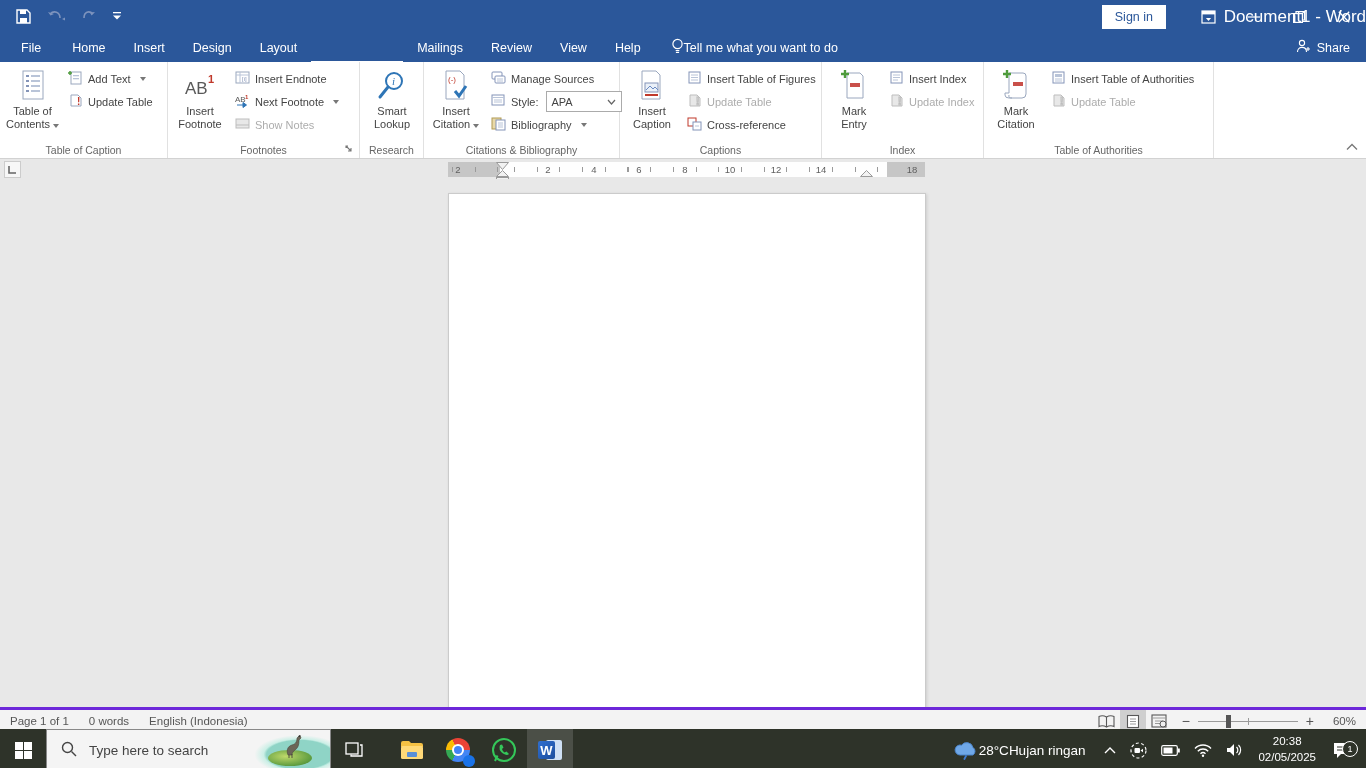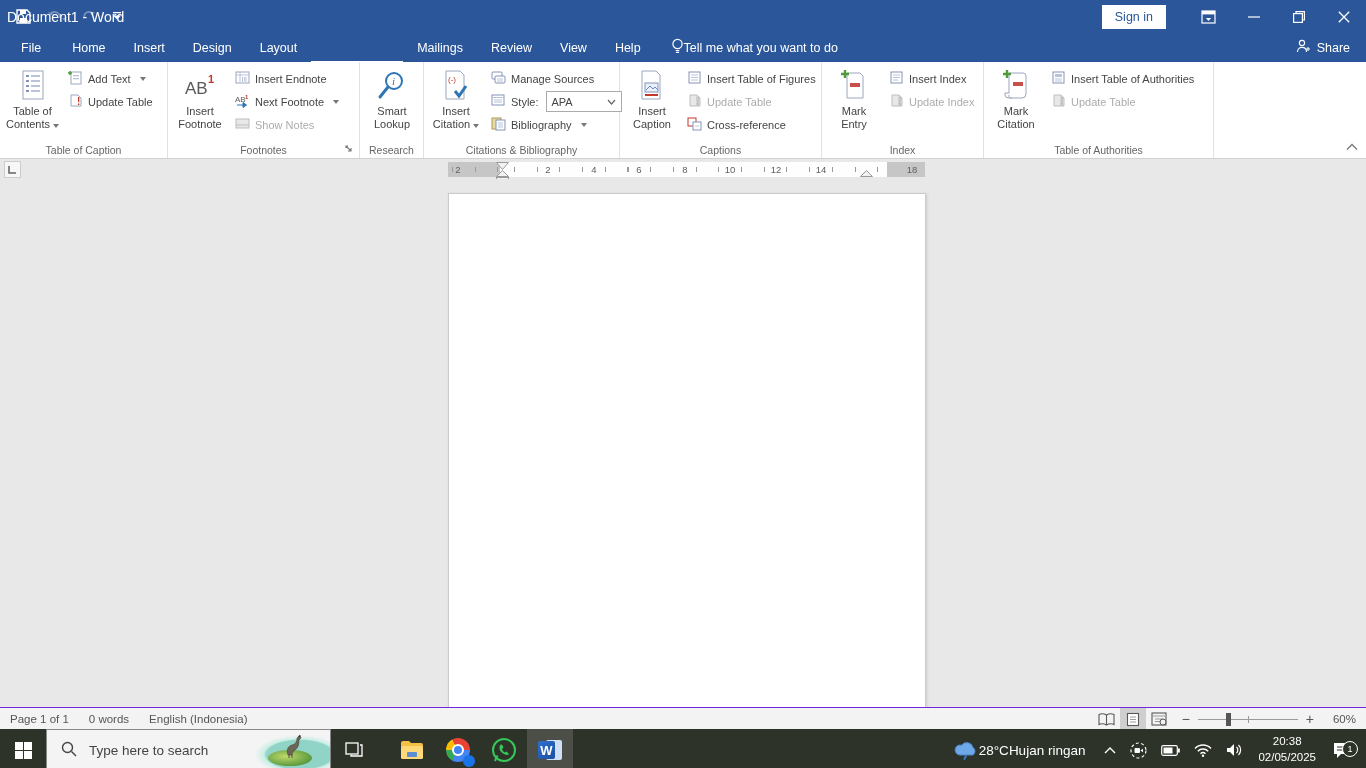--- a/index.html
+++ b/index.html
@@ -3,21 +3,21 @@
 <meta charset="utf-8">
 <style>
   html,body{margin:0;padding:0;}
   .stage{position:relative;width:1366px;height:768px;overflow:hidden;background:#E8E8E8;
          font-family:"Liberation Sans",sans-serif;-webkit-font-smoothing:antialiased;}
   
   .titlebar{position:absolute;top:0;left:0;right:0;height:33px;background:#2B579A;color:#fff;
             display:flex;align-items:center;}
   .qat{display:flex;align-items:center;gap:16px;margin-left:16px;}
   .qat svg{display:block}
-  .tb-title{position:absolute;left:7px;right:0;text-align:left;font-size:14px;pointer-events:none;}
+  .tb-title{position:absolute;left:13px;right:0;text-align:right;font-size:17px;pointer-events:none;}
   .tb-right{margin-left:auto;display:flex;align-items:center;height:100%;}
   .signin{background:#fff;color:#2B579A;font-size:12.5px;padding:5px 13px;margin-right:20px;cursor:pointer;}
   .winbtn{width:45px;height:33px;display:flex;align-items:center;justify-content:center;}
   
   .tabsbar{position:absolute;top:33px;left:0;right:0;height:29px;background:#2B579A;color:#fff;
            display:flex;align-items:center;font-size:12.5px;}
   .tab{display:flex;align-items:center;padding:0 14px;cursor:pointer;}
   .tab.first{margin-left:4px;padding:0 17px;}
   .tab.active{background:#fff;color:#ec4899;margin-top:40px;}
   .tellme{display:flex;align-items:center;gap:0;margin-left:16px;cursor:pointer;}
@@ -58,21 +58,21 @@
   .vr-seg{position:absolute;left:1px;width:13px;}
   .vnum{position:absolute;left:1px;transform:rotate(-90deg);font-size:9.5px;color:#5f5f5f;}
   .tabsel{position:absolute;left:4px;top:161px;width:15px;height:15px;background:#F7F7F7;
           border:1px solid #CCC;display:flex;align-items:center;justify-content:center;}
   
   .canvas{position:absolute;top:179px;left:0;right:0;height:528px;background:#E8E8E8;overflow:hidden;}
   .page{position:absolute;left:448px;top:14px;width:476px;height:560px;background:#fff;
         border:1px solid #CBCBCB;box-shadow:1px 1px 3px rgba(0,0,0,.12);cursor:text;}
   
   .statusbar{position:absolute;top:707px;left:0;right:0;height:22px;background:#F3F3F3;
-             border-top:1px solid #6d28d9;display:flex;align-items:flex-end;font-size:11.5px;color:#565656;}
+             border-top:3px solid #6d28d9;display:flex;align-items:flex-end;font-size:11.5px;color:#565656;}
   .sb-item{padding:0 10px;height:100%;display:flex;align-items:center;cursor:pointer;}
   .sb-right{margin-left:auto;display:flex;align-items:center;height:100%;}
   .viewbtn{width:26px;height:100%;display:flex;align-items:center;justify-content:center;cursor:pointer;}
   .viewbtn.active{background:#CFCFCF;}
   .zoomwrap{display:flex;align-items:center;gap:8px;padding:0 10px;}
   .ztrack{position:relative;width:100px;height:1px;background:#9a9a9a;}
   .zcenter{position:absolute;left:50%;top:-3px;width:1px;height:7px;background:#9a9a9a;}
   .zhandle{position:absolute;left:28px;top:-6px;width:5px;height:13px;background:#555;cursor:pointer;}
   .zsign{font-size:14px;color:#555;cursor:pointer;line-height:1;}
   .zpct{width:34px;text-align:right;cursor:pointer;}

